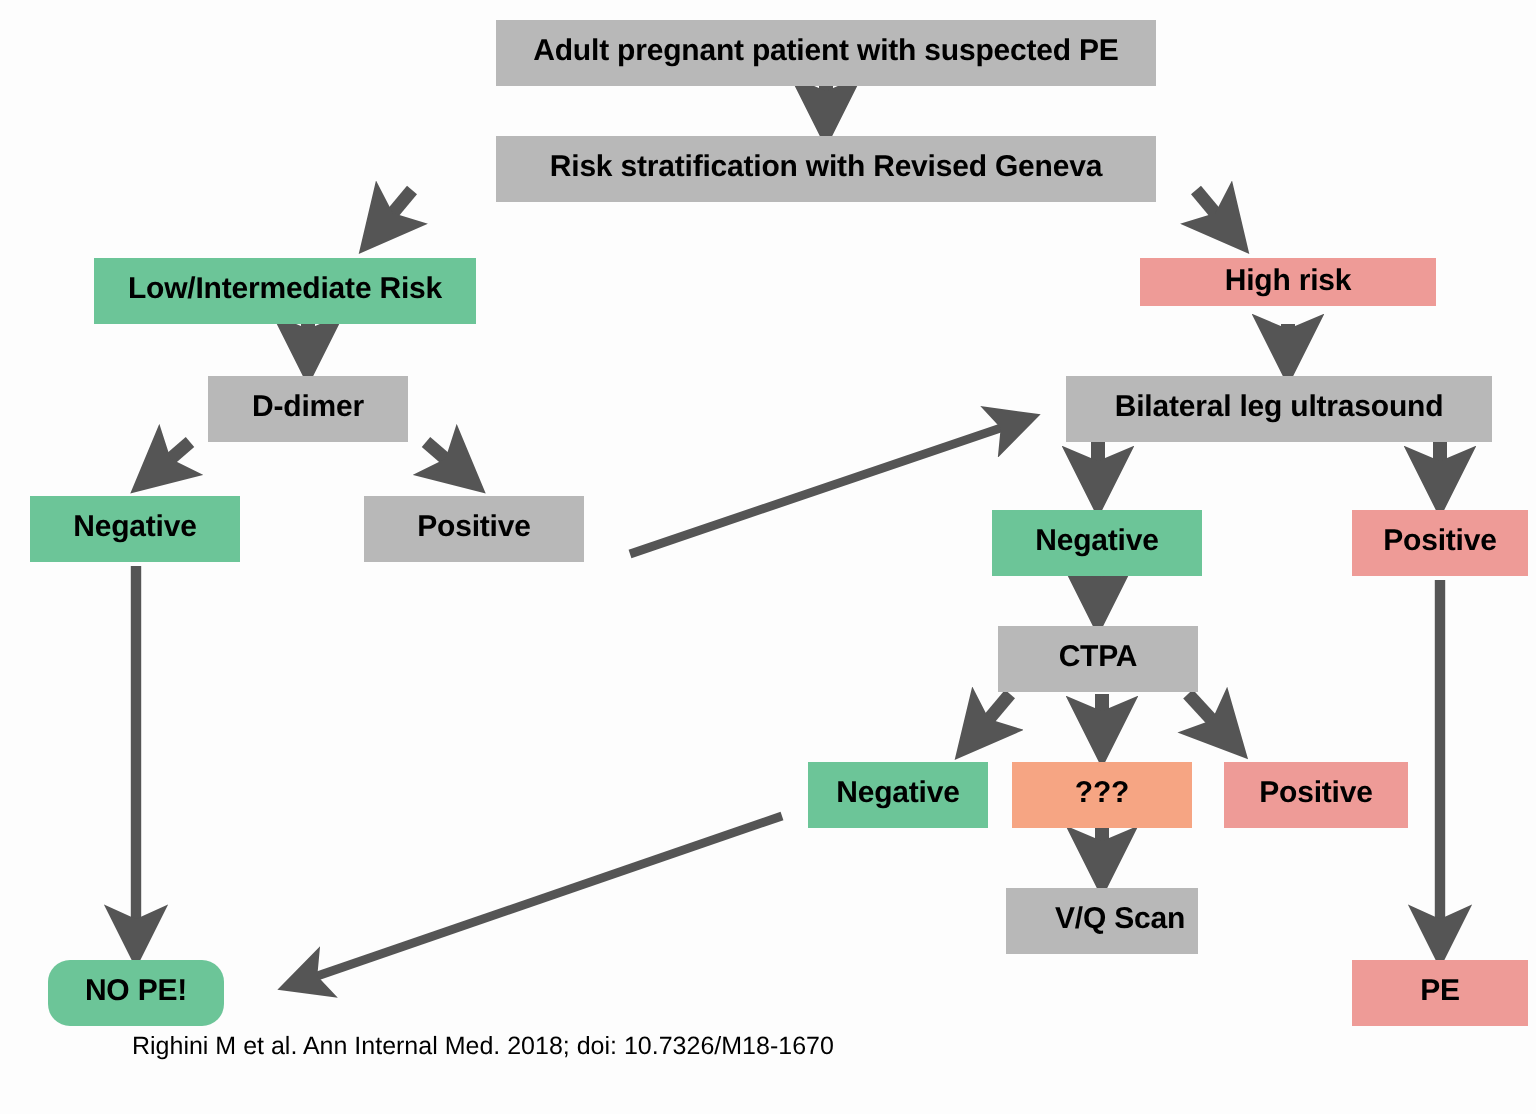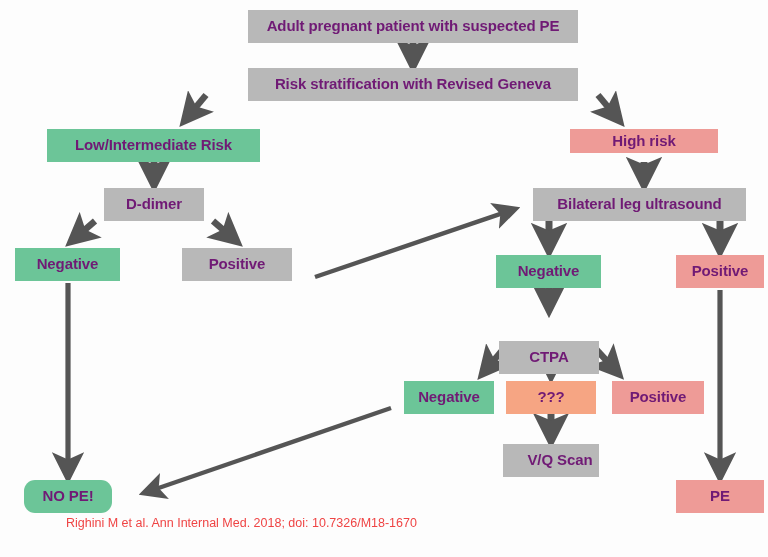--- a/index.html
+++ b/index.html
@@ -13,21 +13,21 @@
     height: 557px;
     background: #fdfdfd;
     font-family: "Liberation Sans", sans-serif;
     overflow: hidden;
   }
   .node {
     position: absolute;
     display: flex;
     align-items: center;
     justify-content: center;
-    color: #701a75;
+    color: #000000;
     font-weight: bold;
     font-size: 15px;
     letter-spacing: -0.1px;
     text-align: center;
     box-sizing: border-box;
     padding: 0 6px;
     line-height: 1.1;
     user-select: none;
   }
   .node.gray   { background: #b8b8b8; }
@@ -40,21 +40,21 @@
     left: 0; top: 0;
     width: 768px;
     height: 557px;
     pointer-events: none;
   }
   #citation {
     position: absolute;
     left: 66px;
     top: 516px;
     font-size: 12.5px;
-    color: #ef4444;
+    color: #000000;
     font-family: "Liberation Sans", sans-serif;
     white-space: nowrap;
   }
 </style>
 </head>
 <body>
 
 <div id="canvas">
 
   <svg id="arrow-layer" viewBox="0 0 768 557" width="768" height="557">
@@ -99,29 +99,29 @@
 
     <line x1="68" y1="283" x2="68" y2="474" stroke="#555555" stroke-width="5.2" marker-end="url(#ah-thin)"></line>
 
     <line x1="391" y1="408" x2="147" y2="492" stroke="#555555" stroke-width="4.4" marker-end="url(#ah-thin)"></line>
 
     <line x1="720" y1="290" x2="720" y2="474" stroke="#555555" stroke-width="5.2" marker-end="url(#ah-thin)"></line>
   </svg>
 
   <div class="node gray" style="left:248px; top:10px;  width:330px; height:33px;">Adult pregnant patient with suspected PE</div>
   <div class="node gray" style="left:248px; top:68px;  width:330px; height:33px;">Risk stratification with Revised Geneva</div>
-  <div class="node green" style="left:47px;  top:129px; width:213px; height:33px;">Low/Intermediate Risk</div>
+  <div class="node green" style="left:47px;  top:129px; width:191px; height:33px;">Low/Intermediate Risk</div>
   <div class="node red" style="left:570px; top:129px; width:148px; height:24px;">High risk</div>
   <div class="node gray" style="left:104px; top:188px; width:100px; height:33px;">D-dimer</div>
   <div class="node gray" style="left:523px; top:188px; width:213px; height:33px;margin-left:10px;">Bilateral leg ultrasound</div>
   <div class="node green" style="left:15px;  top:248px; width:105px; height:33px;">Negative</div>
   <div class="node gray" style="left:182px; top:248px; width:110px; height:33px;">Positive</div>
   <div class="node green" style="left:496px; top:255px; width:105px; height:33px;">Negative</div>
   <div class="node red" style="left:676px; top:255px; width:88px;  height:33px;">Positive</div>
-  <div class="node gray" style="left:499px; top:313px; width:100px; height:33px;margin-top:28px;">CTPA</div>
+  <div class="node gray" style="left:499px; top:313px; width:100px; height:33px;">CTPA</div>
   <div class="node green" style="left:404px; top:381px; width:90px;  height:33px;">Negative</div>
   <div class="node orange" style="left:506px; top:381px; width:90px;  height:33px;">???</div>
   <div class="node red" style="left:612px; top:381px; width:92px;  height:33px;">Positive</div>
   <div class="node gray" style="left:503px; top:444px; width:96px;  height:33px;padding-left:24px;">V/Q Scan</div>
   <div class="node green" style="left:24px;  top:480px; width:88px;  height:33px;border-radius:11px;">NO PE!</div>
   <div class="node red" style="left:676px; top:480px; width:88px;  height:33px;">PE</div>
 
   <div id="citation">Righini M et al. Ann Internal Med. 2018; doi: 10.7326/M18-1670</div>
 
 </div>

